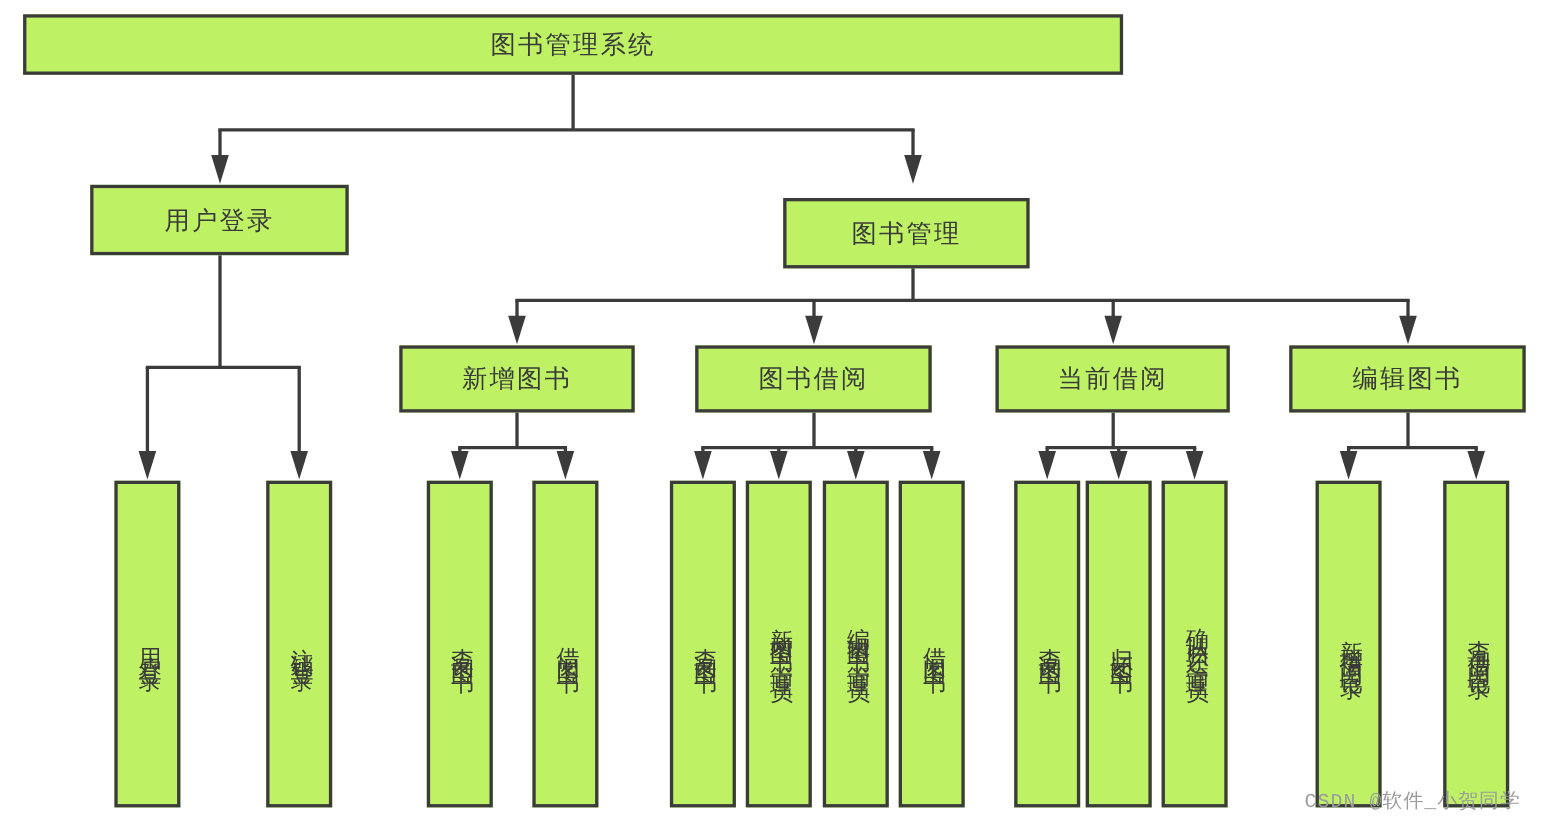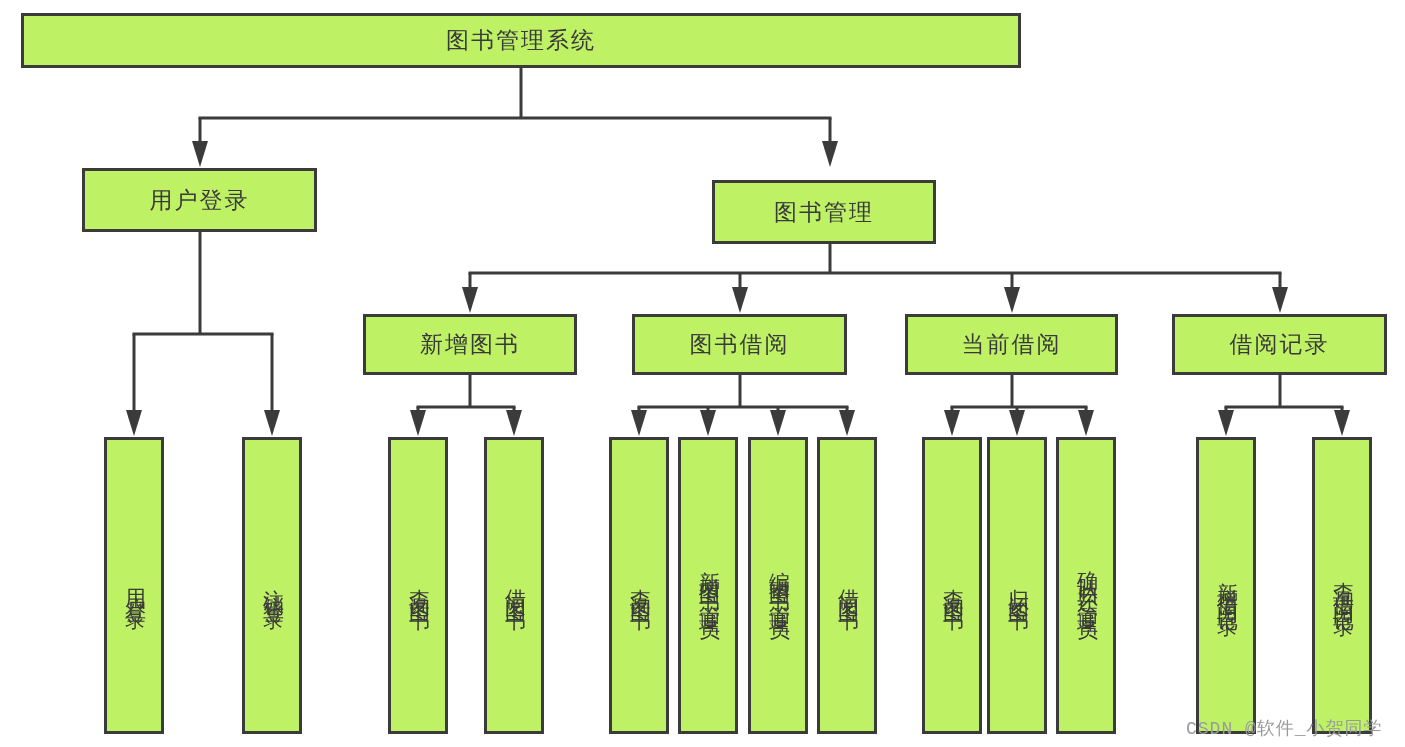--- a/index.html
+++ b/index.html
@@ -166,21 +166,21 @@
   <div class="node h m-newbook">
     <span>新增图书</span>
   </div>
   <div class="node h m-current">
     <span>当前借阅</span>
   </div>
   <div class="node h m-borrow">
     <span>图书借阅</span>
   </div>
   <div class="node h m-records">
-    <span>借阅记录</span>
+    <span>编辑图书</span>
   </div>
 
   <div class="node v l1">
     <span class="vtext">用户登录</span>
   </div>
   <div class="node v l2">
     <span class="vtext">注销登录</span>
   </div>
   <div class="node v l3">
     <span class="vtext">查询图书</span>

